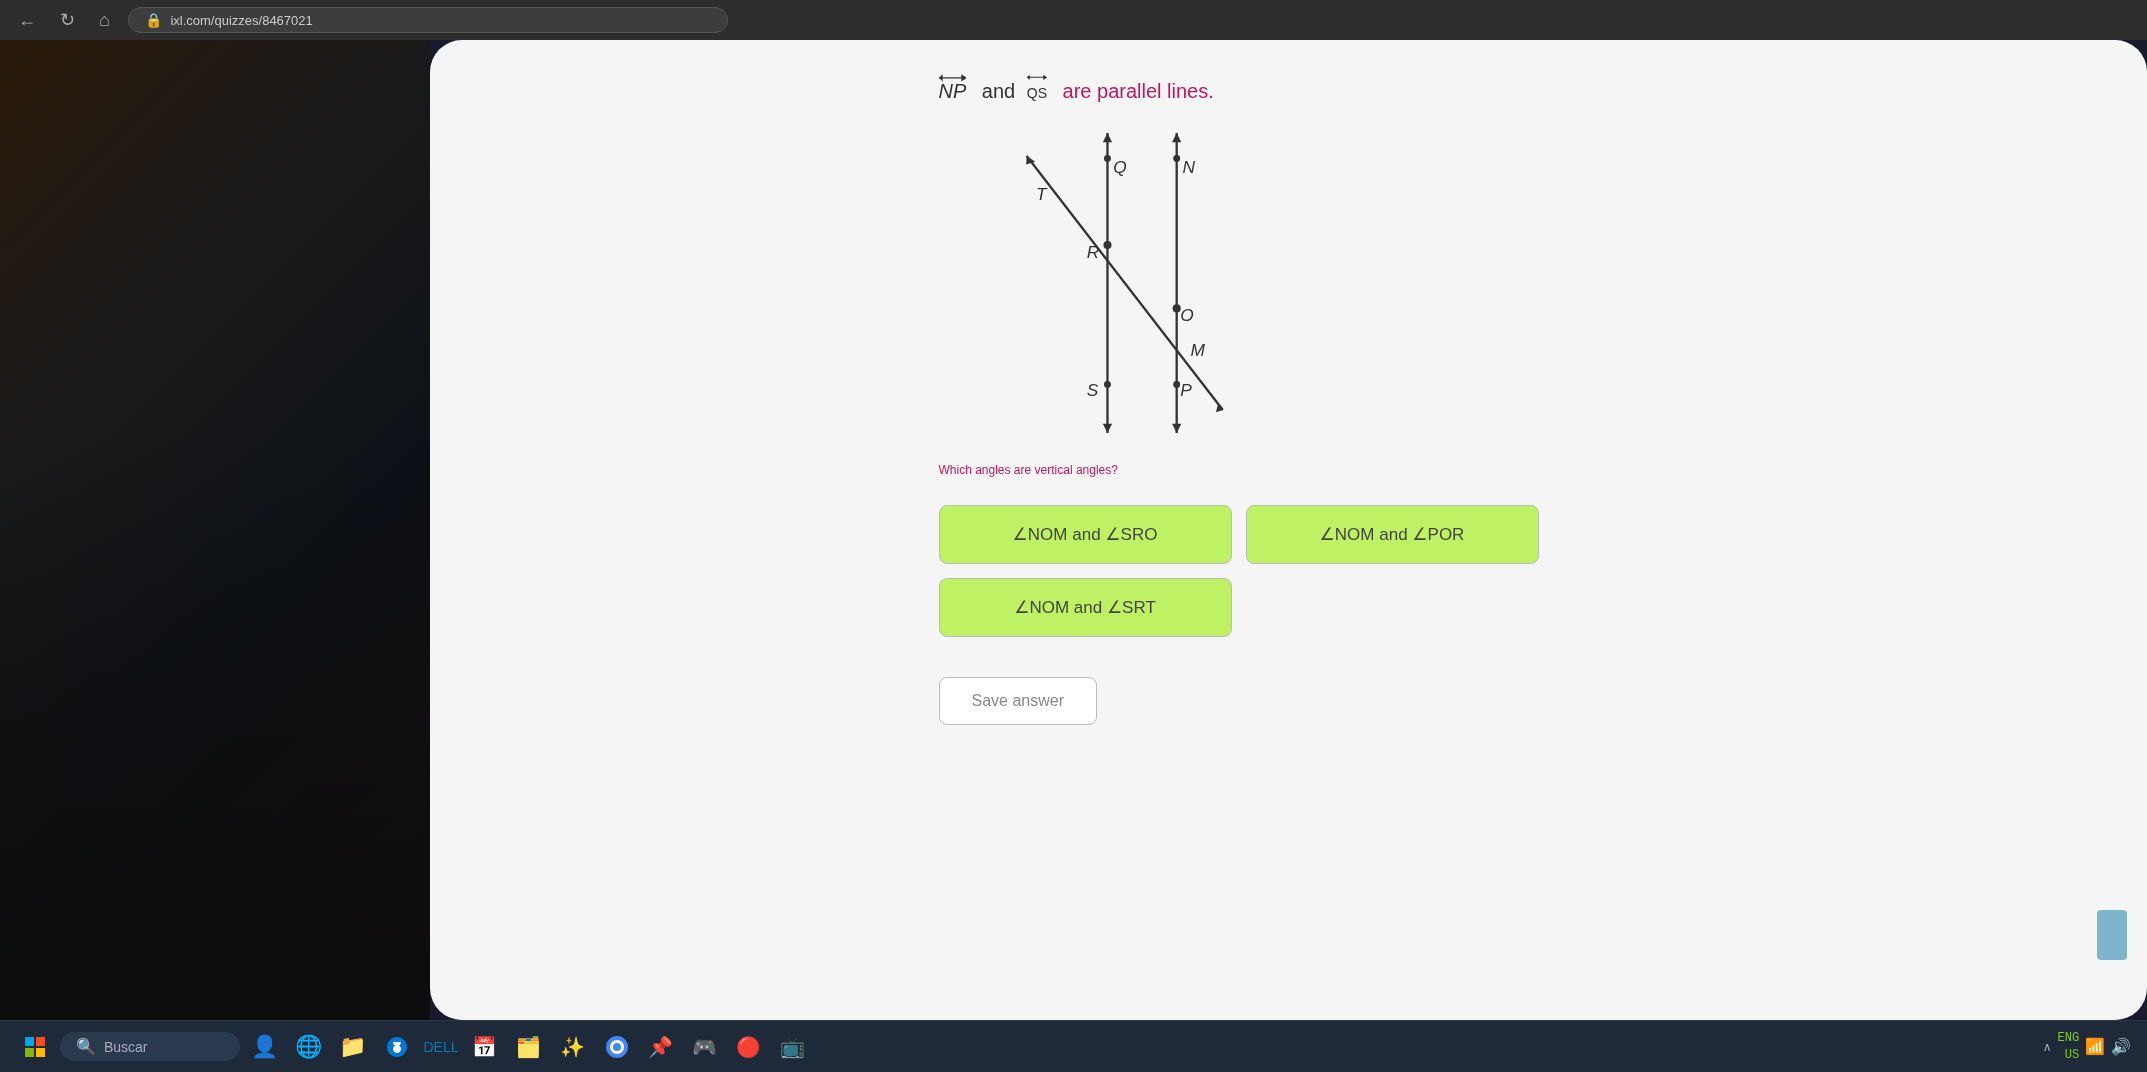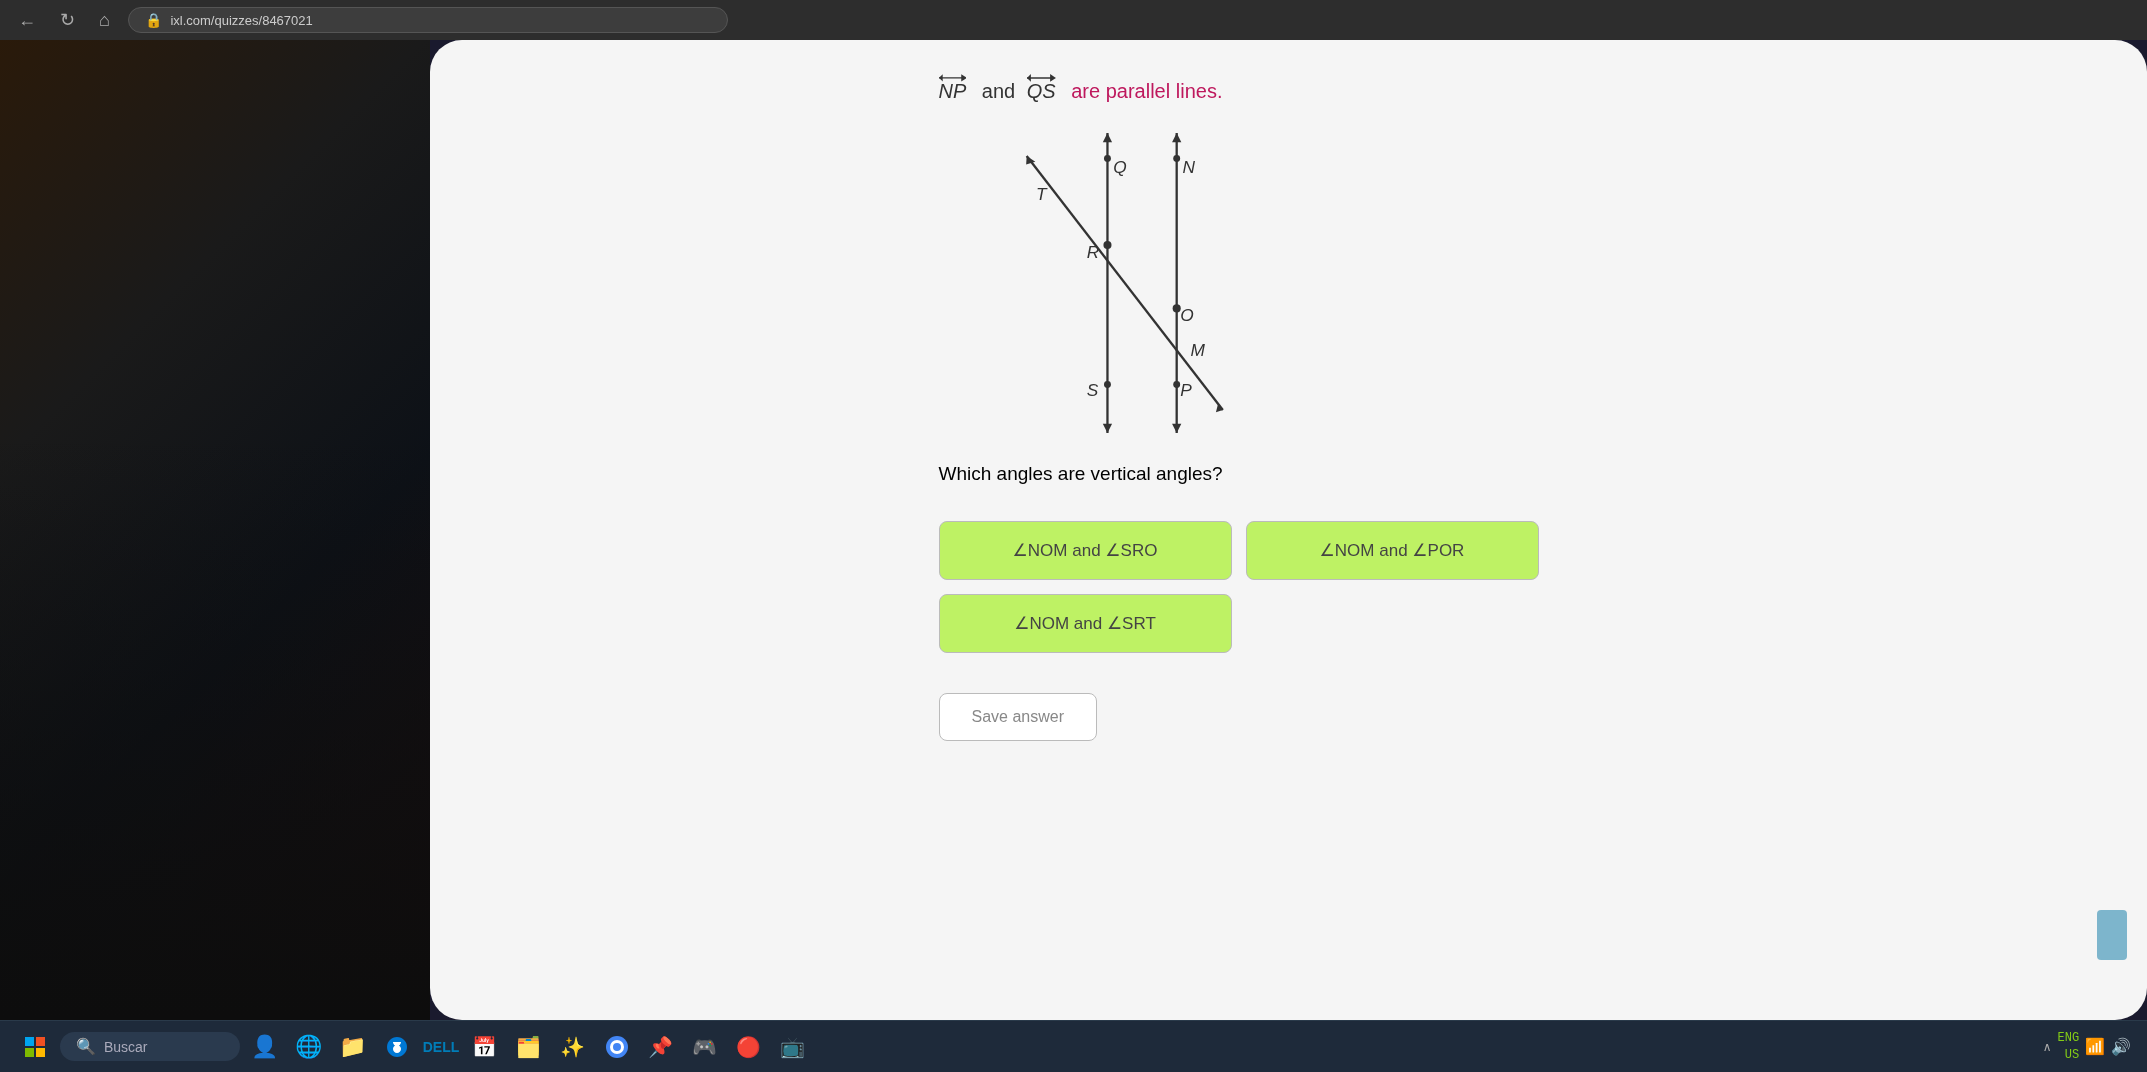--- a/index.html
+++ b/index.html
@@ -109,23 +109,23 @@
       height: 300px;
       margin: 0 auto 30px 40px;
       position: relative;
     }
     .diagram-svg {
       width: 100%;
       height: 100%;
     }
 
     .question-text {
-      font-size: 19px;
-      color: #000000;
-      margin-bottom: 36px;
+      font-size: 12px;
+      color: #be185d;
+      margin-bottom: 28px;
     }
 
     
     .answer-grid {
       display: grid;
       grid-template-columns: 1fr 1fr;
       gap: 14px;
       margin-bottom: 40px;
       max-width: 600px;
     }
@@ -244,21 +244,21 @@
         <span style="position:relative; display:inline-block; margin-right:4px;">
           <span style="font-style:italic; font-size:20px;">NP</span>
           <svg style="position:absolute;top:-10px;left:0;width:100%;height:12px;" viewBox="0 0 30 12">
             <line x1="0" y1="8" x2="26" y2="8" stroke="#333" stroke-width="1.5"></line>
             <polygon points="24,4 30,8 24,12" fill="#333"></polygon>
             <polygon points="4,4 0,8 4,12" fill="#333"></polygon>
           </svg>
         </span>
         <span style="font-size:20px;color:#333;">&nbsp;and&nbsp;</span>
         <span style="position:relative; display:inline-block; margin-right:4px;">
-          <span style="font-style:italic; font-size:20px;">QS</span>
+          <span style="font-size:14px;">QS</span>
           <svg style="position:absolute;top:-10px;left:0;width:100%;height:12px;" viewBox="0 0 30 12">
             <line x1="0" y1="8" x2="26" y2="8" stroke="#333" stroke-width="1.5"></line>
             <polygon points="24,4 30,8 24,12" fill="#333"></polygon>
             <polygon points="4,4 0,8 4,12" fill="#333"></polygon>
           </svg>
         </span>
         <span style="font-size:20px;color:#be185d;">&nbsp;are parallel lines.</span>
       </div>
 
       
@@ -349,21 +349,21 @@
 
   <div class="taskbar-icon" style="font-size:22px;">👤</div>
   <div class="taskbar-icon" style="font-size:22px; color:#3a9bd5;">🌐</div>
   <div class="taskbar-icon" style="font-size:22px;">📁</div>
   <div class="taskbar-icon">
     <svg width="24" height="24" viewBox="0 0 24 24">
       <path d="M12 2C6.48 2 2 6.48 2 12s4.48 10 10 10 10-4.48 10-10S17.52 2 12 2z" fill="#0078d4"></path>
       <path d="M8 14c0 2.21 1.79 4 4 4s4-1.79 4-4c0-1.5-.83-2.8-2.05-3.5C15.2 9.85 16 8.52 16 7H8c0 1.52.8 2.85 2.05 3.5C8.83 11.2 8 12.5 8 14z" fill="white"></path>
     </svg>
   </div>
-  <div class="taskbar-icon" style="color:#007db8;font-weight:bold;font-size:14px;">DELL</div>
+  <div class="taskbar-icon" style="color:#007db8;font-weight:normal;font-size:14px;">DELL</div>
   <div class="taskbar-icon" style="font-size:20px;">📅</div>
   <div class="taskbar-icon" style="font-size:20px;">🗂️</div>
   <div class="taskbar-icon" style="font-size:20px;">✨</div>
   <div class="taskbar-icon">
     <svg width="22" height="22" viewBox="0 0 22 22">
       <circle cx="11" cy="11" r="11" fill="#4285f4"></circle>
       <circle cx="11" cy="11" r="7" fill="white"></circle>
       <circle cx="11" cy="11" r="4" fill="#4285f4"></circle>
     </svg>
   </div>

